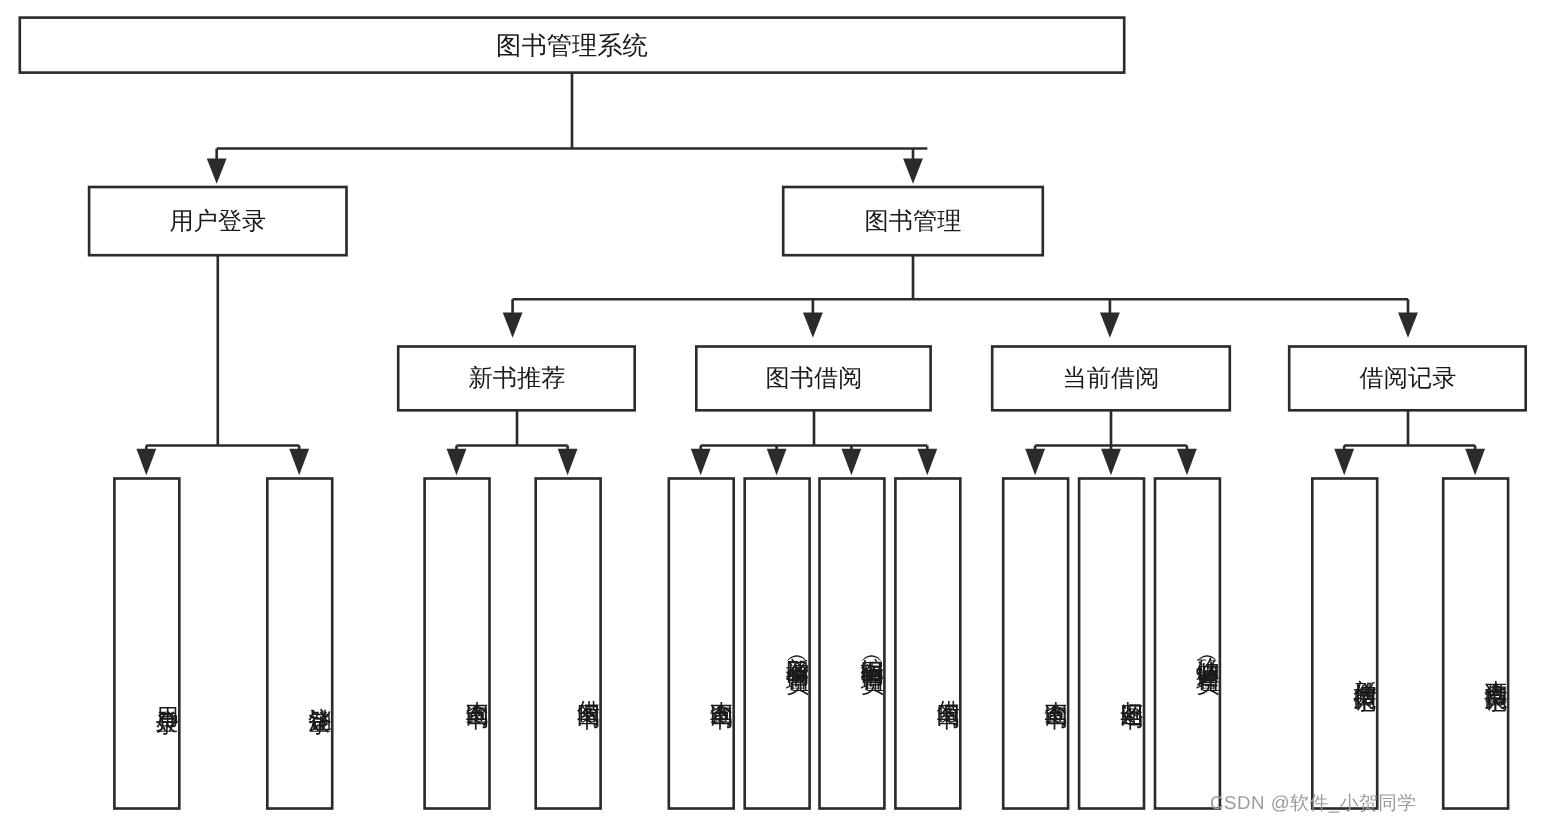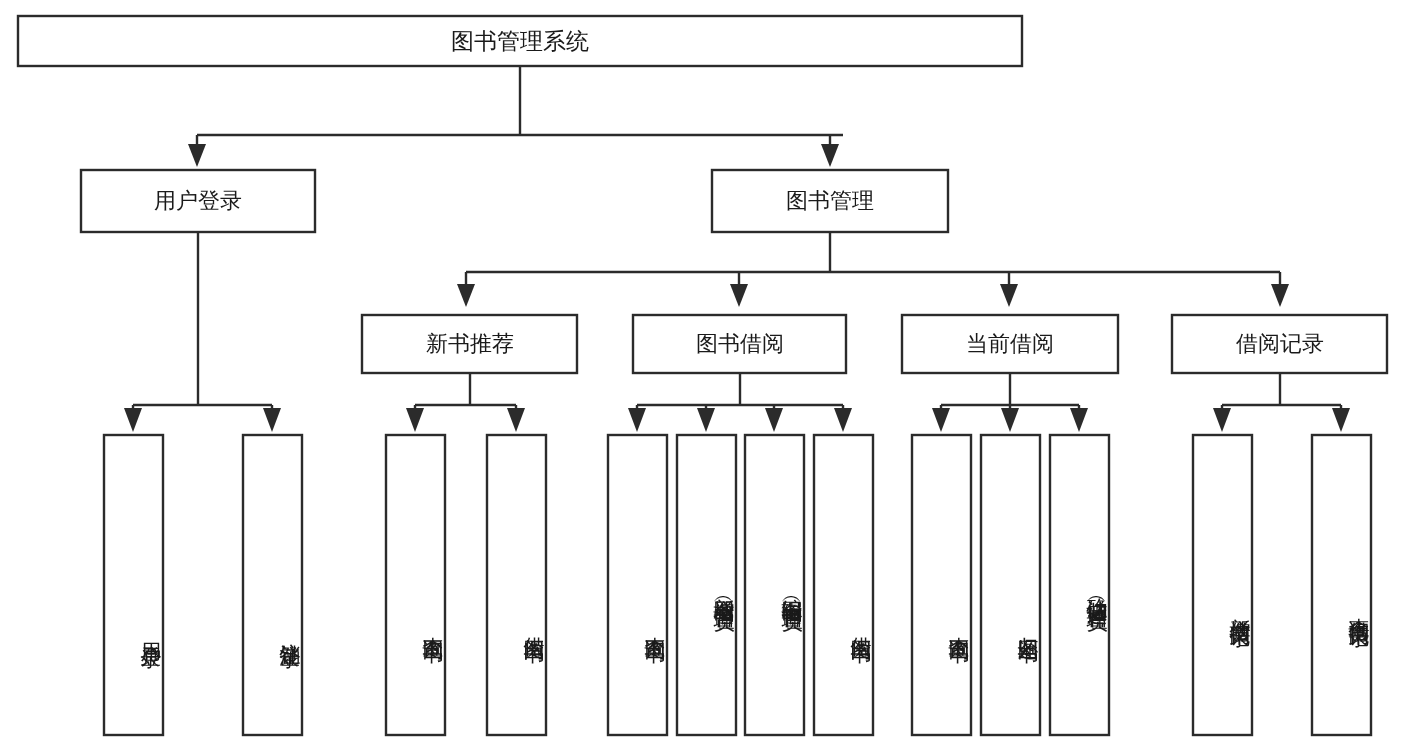--- a/index.html
+++ b/index.html
@@ -227,14 +227,15 @@
   <div class="leaf-label" style="left:745px; top:444px; width:59px; height:291px;">编辑图书（管理员）</div>
   <div class="leaf-label" style="left:814px; top:512px; width:59px; height:223px;">借阅图书</div>
 
   <div class="leaf-label" style="left:912px; top:512px; width:59px; height:223px;">查询图书</div>
   <div class="leaf-label" style="left:981px; top:512px; width:59px; height:223px;">归还图书</div>
   <div class="leaf-label" style="left:1050px; top:444px; width:59px; height:291px;">确认归还（管理员）</div>
 
   <div class="leaf-label" style="left:1193px; top:478px; width:59px; height:257px;">新增借阅记录</div>
   <div class="leaf-label" style="left:1312px; top:478px; width:59px; height:257px;">查询借阅记录</div>
 
+  <div class="watermark">CSDN @软件_小贺同学</div>
 
 </div>
 
 </body></html>

